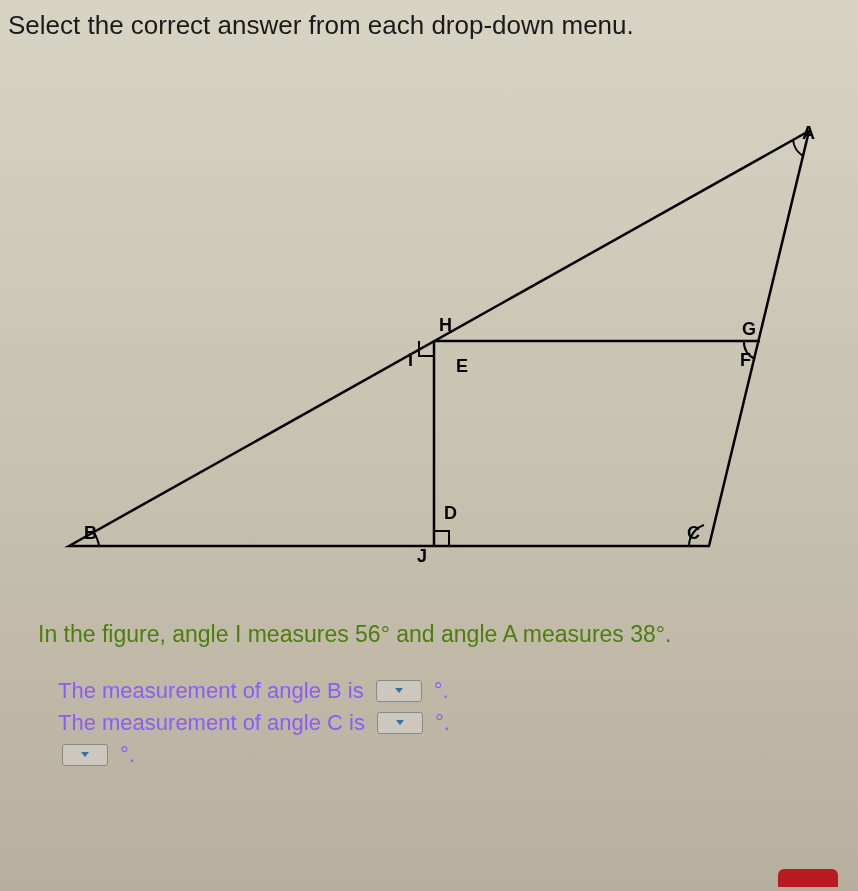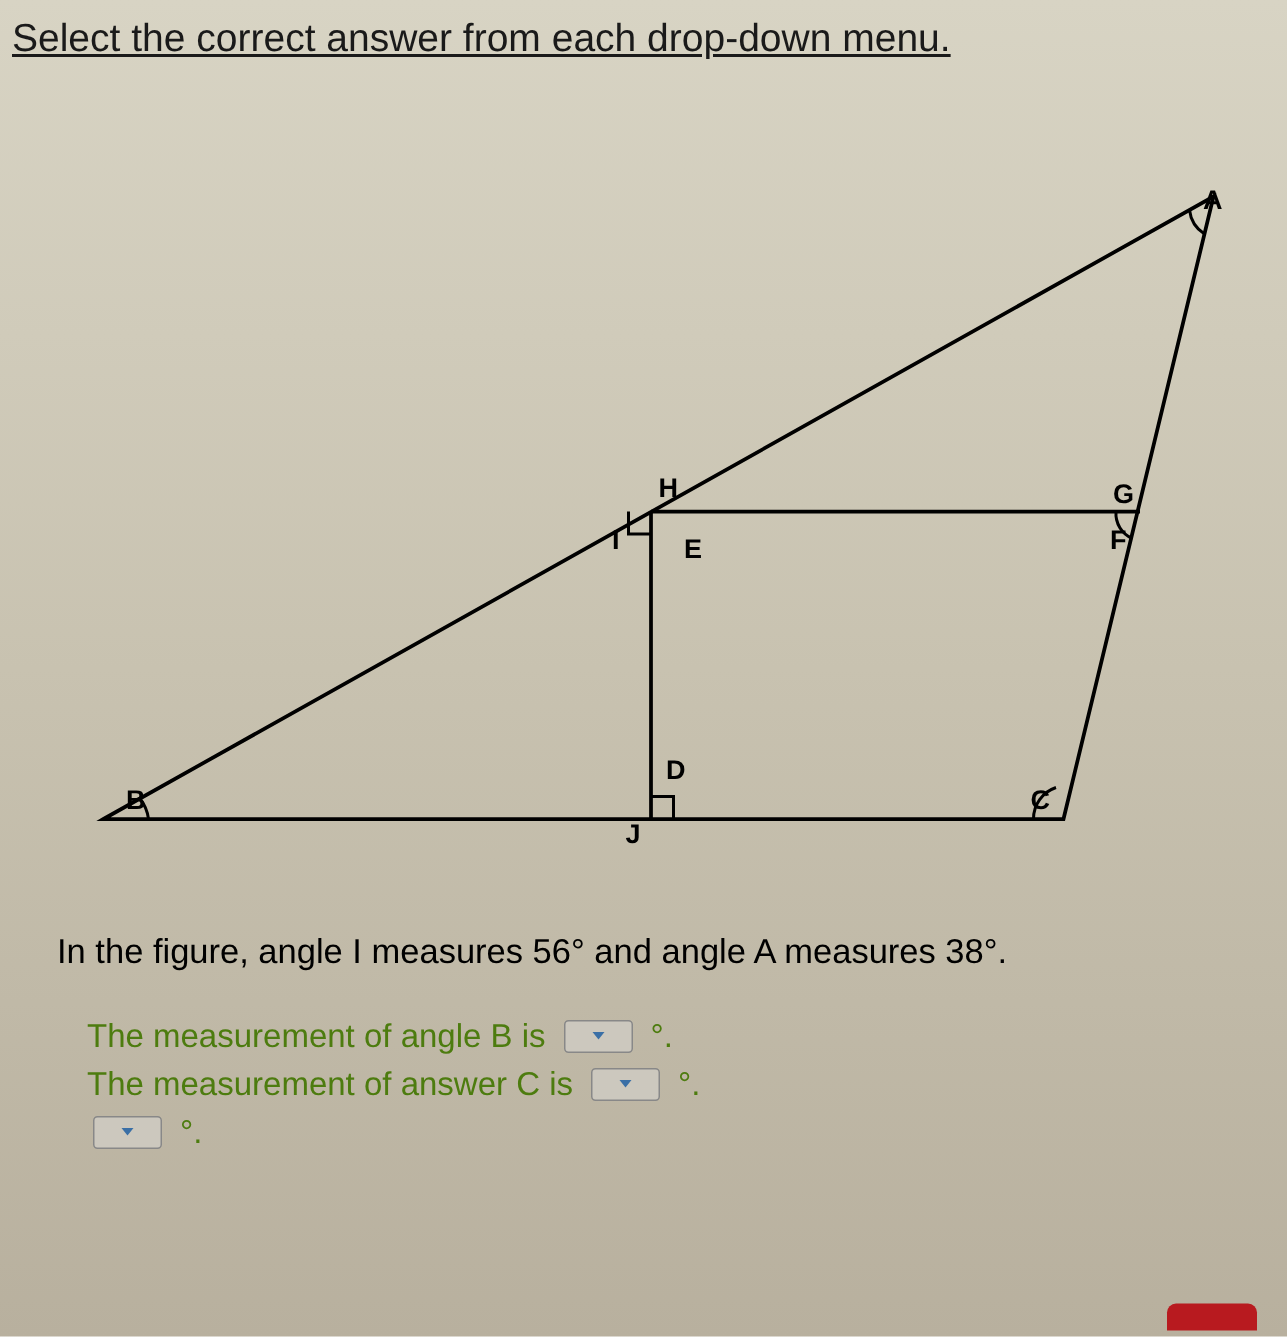--- a/index.html
+++ b/index.html
@@ -10,40 +10,39 @@
       font-family: Arial, Helvetica, sans-serif;
       padding: 10px 8px;
       position: relative;
       overflow: hidden;
     }
     .instruction {
       font-size: 26px;
       color: #1a1a1a;
       margin-bottom: 30px;
       font-weight: 400;
-      text-decoration: underline;
     }
     .figure-container {
       width: 840px;
       height: 520px;
       position: relative;
       margin: 0 auto 30px;
     }
     .figure-svg {
       width: 100%;
       height: 100%;
     }
     .description {
       font-size: 23px;
-      color: #000000;
+      color: #4d7c0f;
       margin: 20px 0 30px 30px;
     }
     .answer-row {
       font-size: 22px;
-      color: #4d7c0f;
+      color: #8b5cf6;
       margin: 6px 0 6px 50px;
       display: flex;
       align-items: center;
       gap: 8px;
     }
     .dropdown {
       display: inline-flex;
       align-items: center;
       justify-content: center;
       width: 46px;
@@ -123,21 +122,21 @@
 
 <div class="answer-row">
   <span>The measurement of angle B is</span>
   <span class="dropdown">
     <span class="dropdown-arrow"></span>
   </span>
   <span>°.</span>
 </div>
 
 <div class="answer-row">
-  <span>The measurement of answer C is</span>
+  <span>The measurement of angle C is</span>
   <span class="dropdown">
     <span class="dropdown-arrow"></span>
   </span>
   <span>°.</span>
 </div>
 
 <div class="answer-row">
   <span class="dropdown">
     <span class="dropdown-arrow"></span>
   </span>

